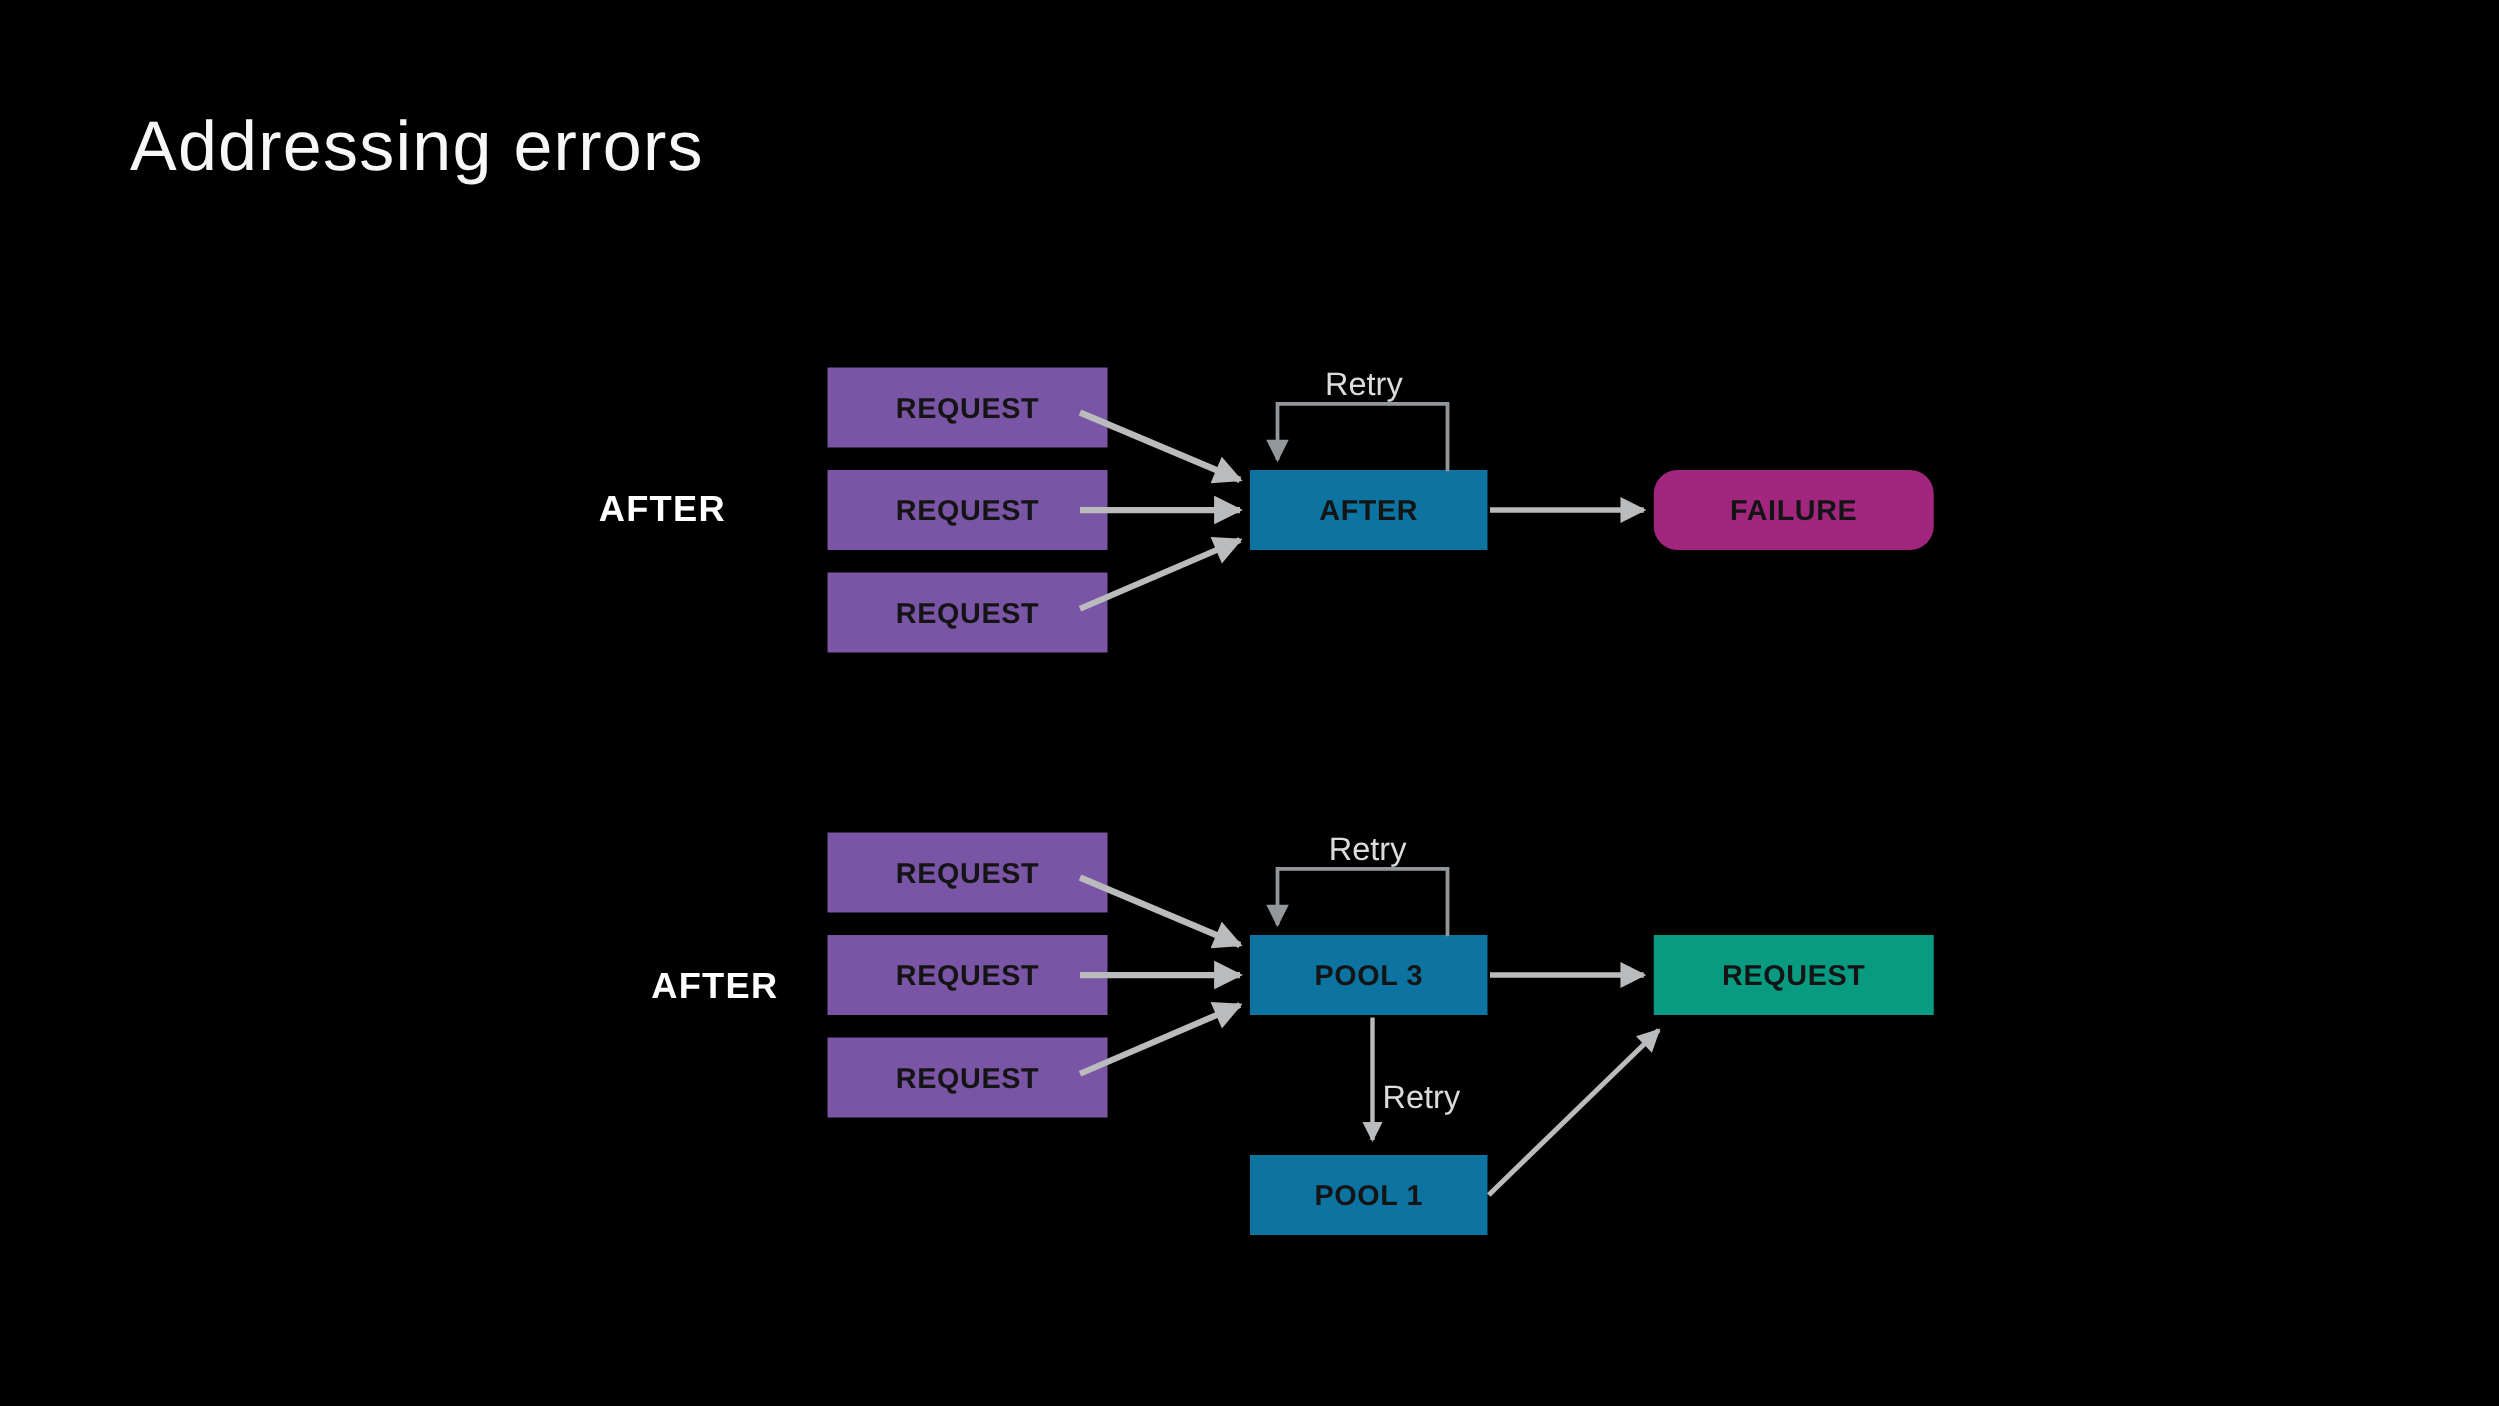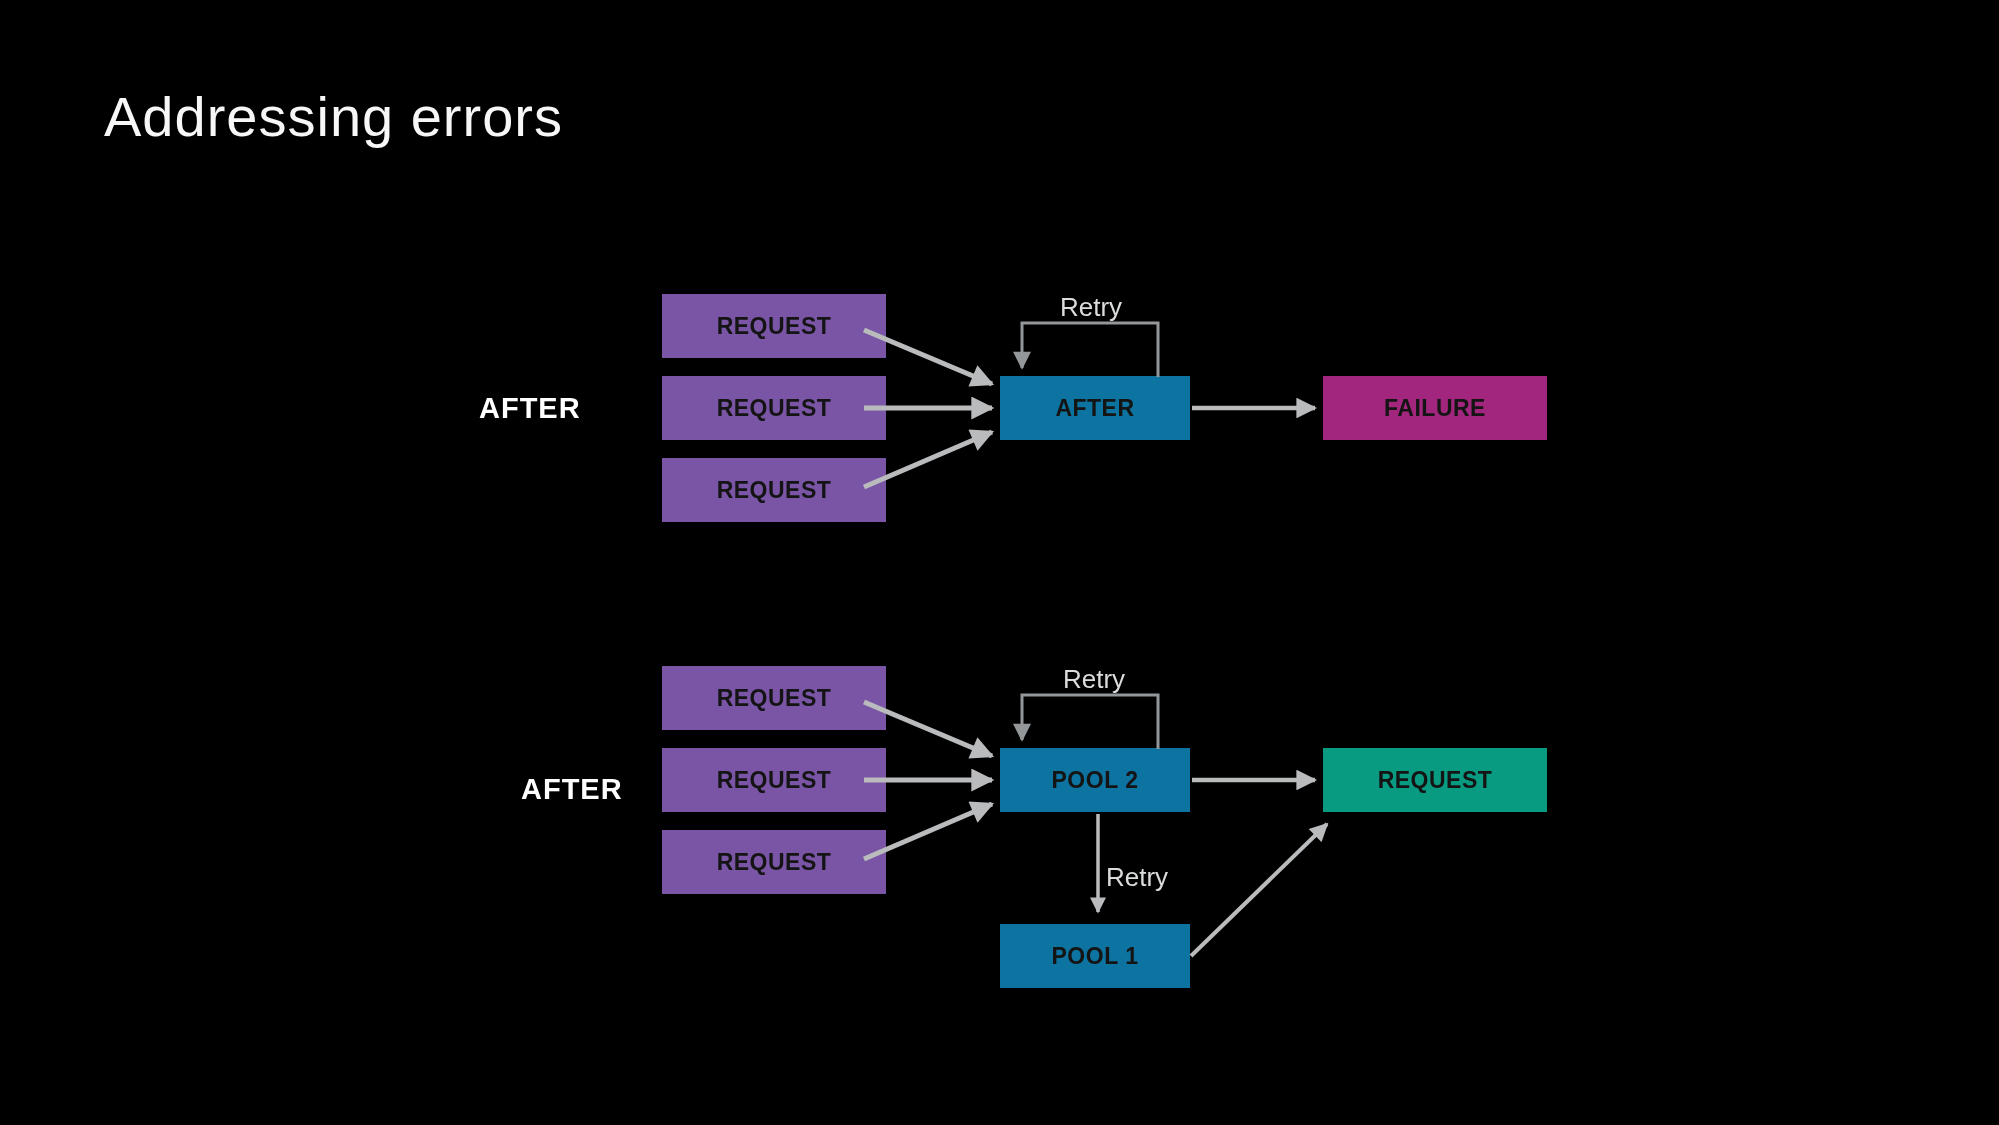--- a/index.html
+++ b/index.html
@@ -74,27 +74,27 @@
 
   <div id="slide-title" class="abs">Addressing errors</div>
 
   <div id="before-label" class="abs section-label">AFTER</div>
   <div id="after-label" class="abs section-label">AFTER</div>
 
   <div class="abs node request" style="left:662px; top:294px;">REQUEST</div>
   <div class="abs node request" style="left:662px; top:376px;">REQUEST</div>
   <div class="abs node request" style="left:662px; top:458px;">REQUEST</div>
   <div class="abs node pool" style="left:1000px; top:376px;">AFTER</div>
-  <div class="abs node failure" style="left:1323px; top:376px;">FAILURE</div>
+  <div class="abs node failure" style="left:1323px; top:376px;border-radius:19px;">FAILURE</div>
   <div class="abs retry-label" style="left:1060px; top:292px;">Retry</div>
 
   <div class="abs node request" style="left:662px; top:666px;">REQUEST</div>
   <div class="abs node request" style="left:662px; top:748px;">REQUEST</div>
   <div class="abs node request" style="left:662px; top:830px;">REQUEST</div>
-  <div class="abs node pool" style="left:1000px; top:748px;">POOL 2</div>
+  <div class="abs node pool" style="left:1000px; top:748px;">POOL 3</div>
   <div class="abs node success" style="left:1323px; top:748px;">REQUEST</div>
   <div class="abs node pool" style="left:1000px; top:924px;">POOL 1</div>
   <div class="abs retry-label" style="left:1063px; top:664px;">Retry</div>
   <div class="abs retry-label" style="left:1106px; top:862px;">Retry</div>
 
   <svg id="connector-layer" class="abs" viewBox="0 0 1999 1125">
     <defs>
       <marker id="ah" viewBox="0 0 10 10" refX="9" refY="5" markerWidth="5" markerHeight="4.6" orient="auto-start-reverse" markerUnits="strokeWidth">
         <path d="M0,0 L10,5 L0,10 Z" class="mk-arrow"></path>
       </marker>

